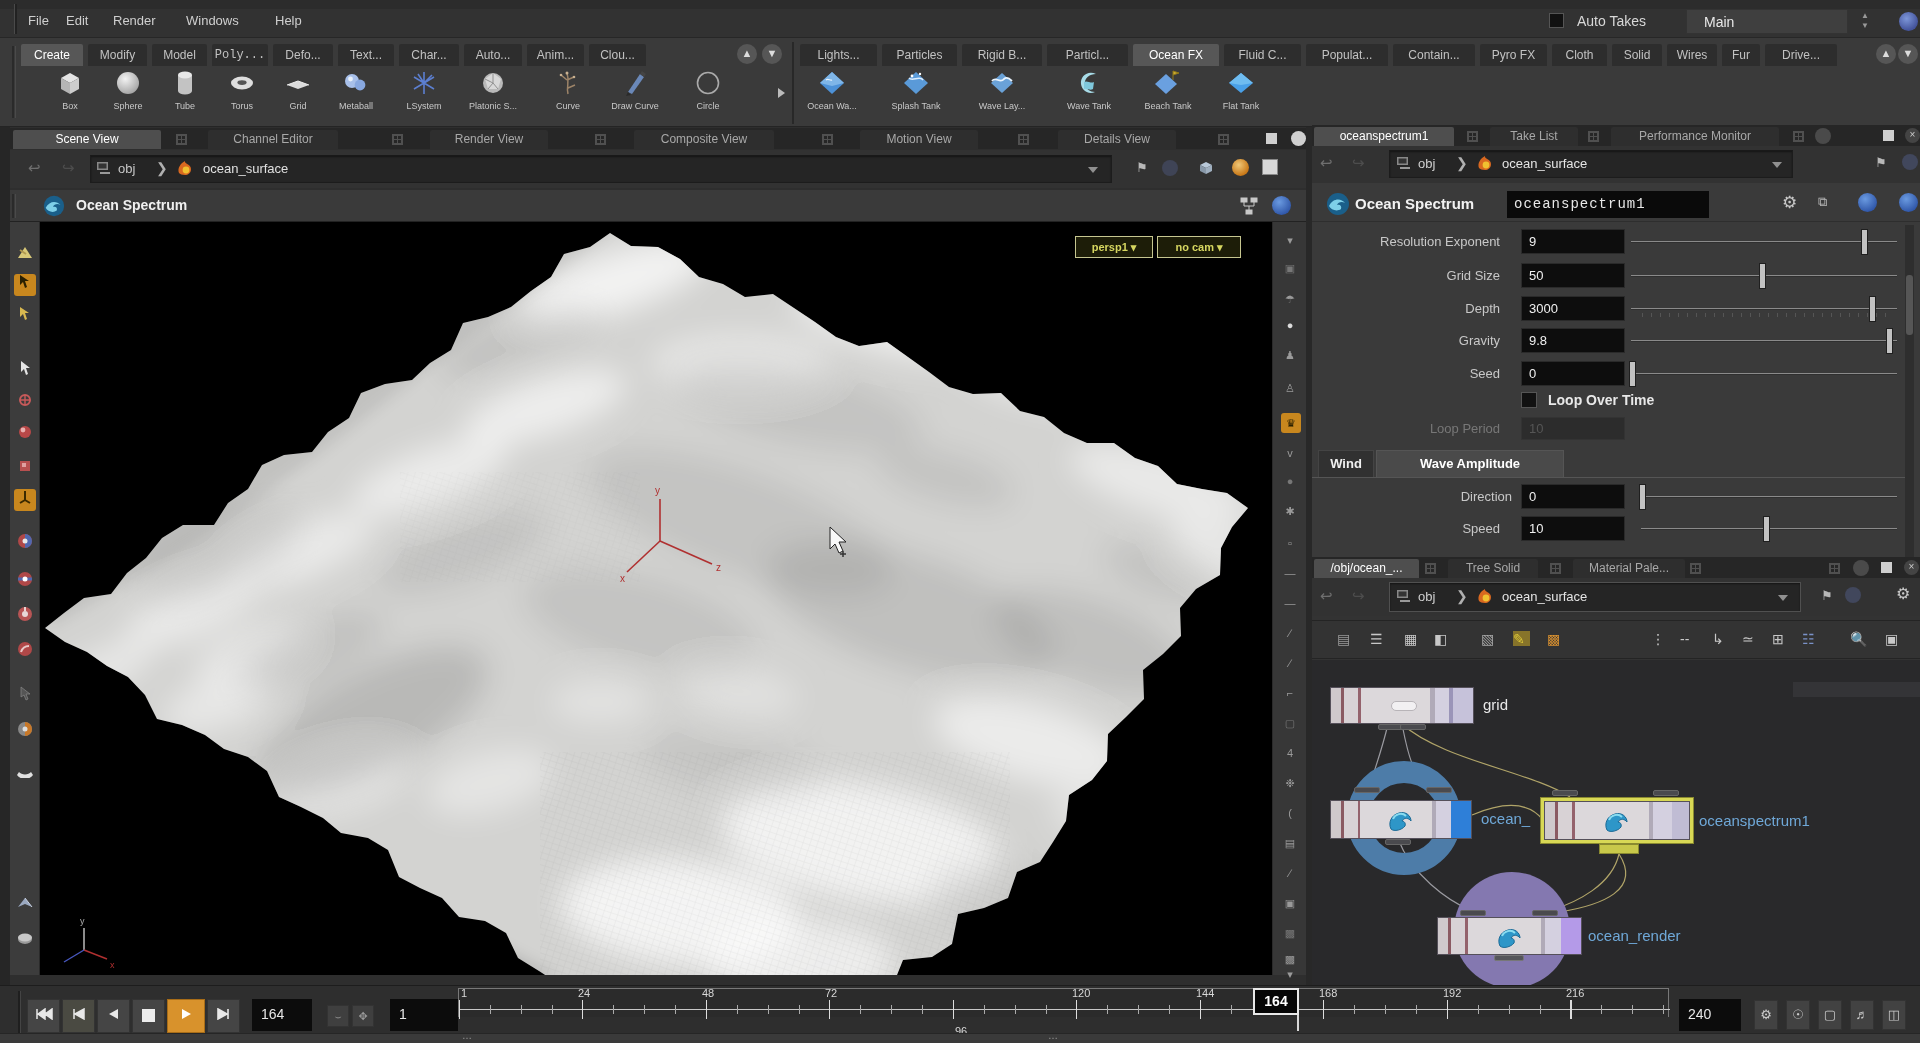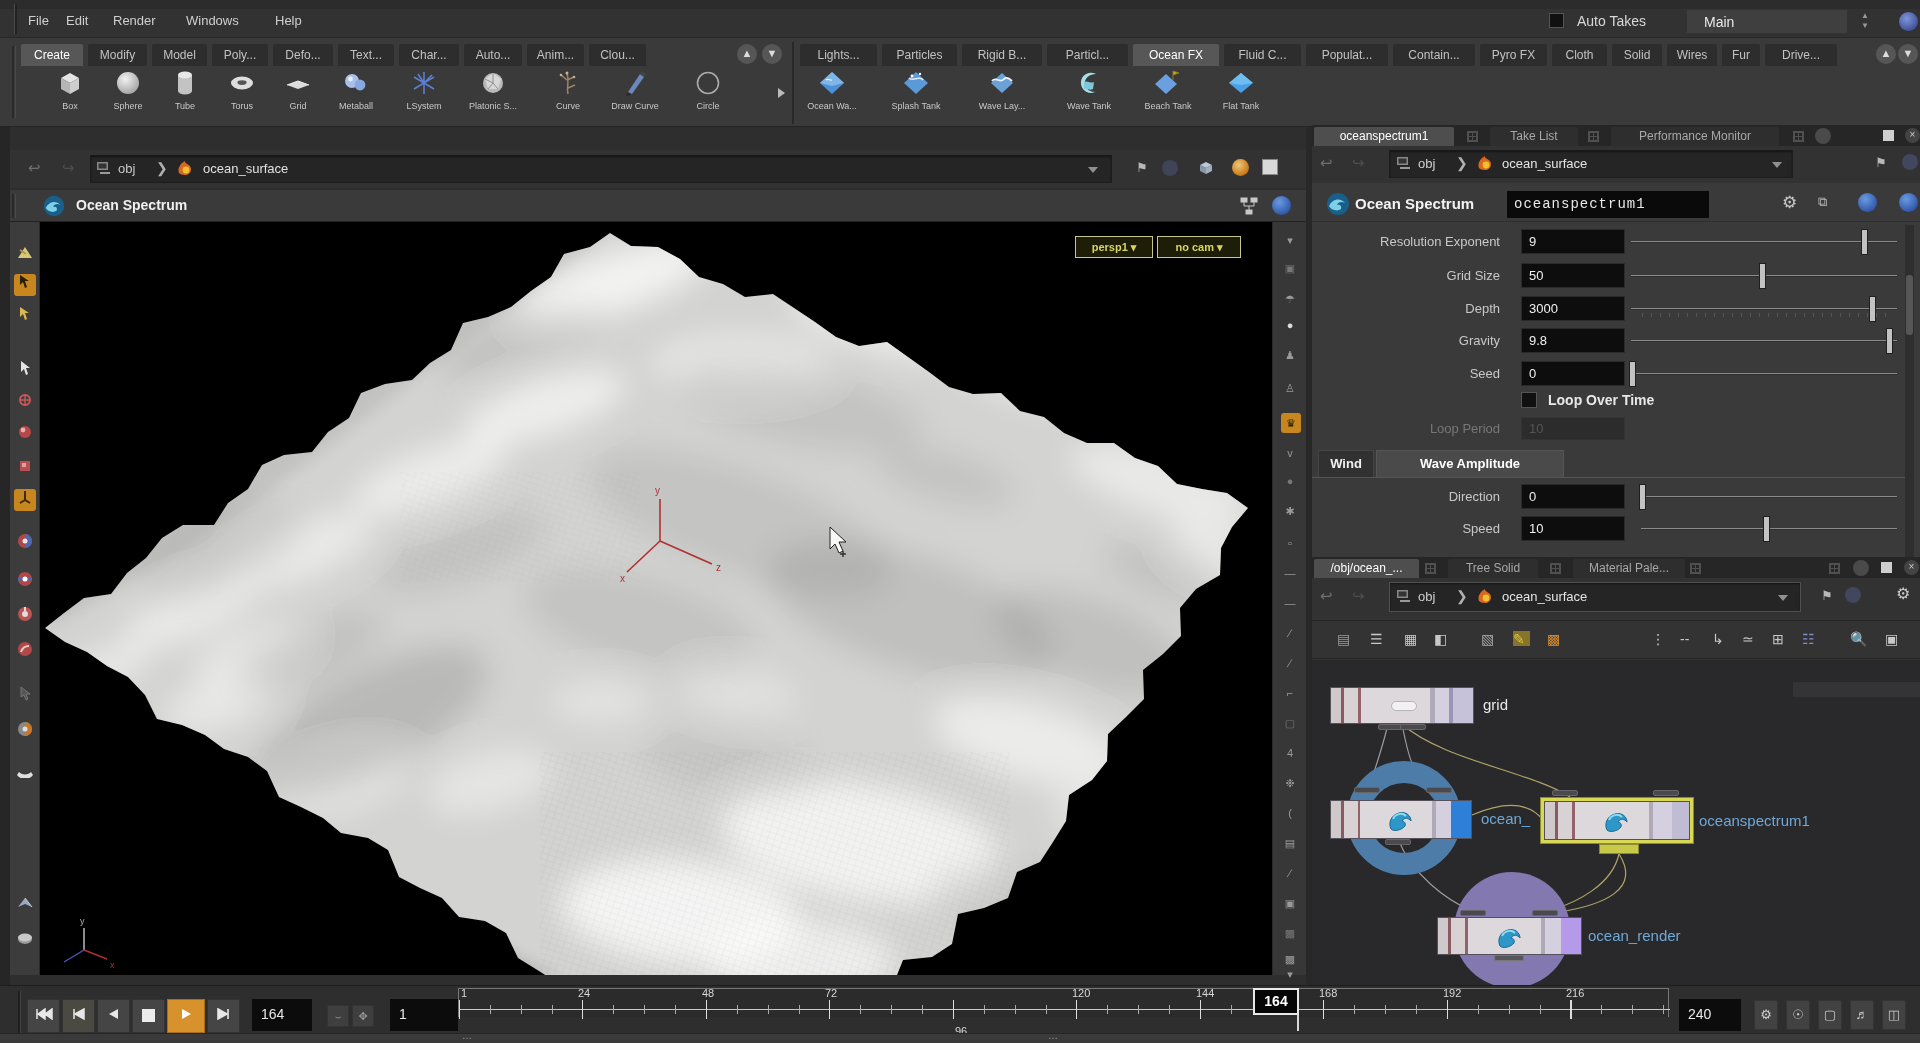--- a/index.html
+++ b/index.html
@@ -85,21 +85,21 @@
   <div id="main-dd" class="abs">Main</div>
   <div id="main-spin" class="abs">▲<br>▼</div>
   <div id="main-globe" class="abs"></div>
 </div>
 
 <div id="shelf" class="abs">
   <div class="handle abs"></div>
   <div class="stab active" style="left:21px;width:62px;">Create</div>
   <div class="stab" style="left:88px;width:59px;">Modify</div>
   <div class="stab" style="left:152px;width:55px;">Model</div>
-  <div class="stab" style="left:212px;width:56px;">Poly...</div>
+  <div class="stab" style="left:212px;width:56px;font-family:Liberation Mono, monospace;">Poly...</div>
   <div class="stab" style="left:273px;width:60px;">Defo...</div>
   <div class="stab" style="left:338px;width:56px;">Text...</div>
   <div class="stab" style="left:399px;width:60px;">Char...</div>
   <div class="stab" style="left:464px;width:58px;">Auto...</div>
   <div class="stab" style="left:527px;width:57px;">Anim...</div>
   <div class="stab" style="left:589px;width:57px;">Clou...</div>
   <div class="stab" style="left:800px;width:77px;">Lights...</div>
   <div class="stab" style="left:882px;width:75px;">Particles</div>
   <div class="stab" style="left:962px;width:80px;">Rigid B...</div>
   <div class="stab" style="left:1047px;width:81px;">Particl...</div>
@@ -197,20 +197,36 @@
   <div class="circbtn" style="left:737px;top:6px;">▲</div>
   <div class="circbtn" style="left:762px;top:6px;">▼</div>
   <div class="circbtn" style="left:1876px;top:6px;">▲</div>
   <div class="circbtn" style="left:1898px;top:6px;">▼</div>
   <div id="shelf-more" class="abs"></div>
 </div>
 
 <div class="abs" style="left:0;top:127px;width:10px;height:858px;background:#262626;"></div>
 <div class="abs" style="left:1306px;top:127px;width:6px;height:858px;background:#282828;"></div>
 <div id="vp-wrap" class="abs">
+  <div class="panetabs abs" style="left:0;top:1px;width:1296px;">
+    <div class="ptab active" style="left:3px;width:148px;">Scene View</div>
+        <div class="gridicon" style="left:166px;"></div>
+    <div class="ptab" style="left:198px;width:130px;">Channel Editor</div>
+        <div class="gridicon" style="left:382px;"></div>
+    <div class="ptab" style="left:420px;width:118px;">Render View</div>
+        <div class="gridicon" style="left:585px;"></div>
+    <div class="ptab" style="left:624px;width:140px;">Composite View</div>
+        <div class="gridicon" style="left:812px;"></div>
+    <div class="ptab" style="left:850px;width:118px;">Motion View</div>
+        <div class="gridicon" style="left:1008px;"></div>
+    <div class="ptab" style="left:1048px;width:118px;">Details View</div>
+        <div class="gridicon" style="left:1208px;"></div>
+    <div class="sqic" style="left:1256px;"></div>
+    <div class="abs" style="left:1281px;top:3px;width:15px;height:15px;border-radius:50%;background:#d0d0d0;"></div>
+  </div>
   <div class="pathbar abs" style="left:0;top:23px;width:1296px;height:38px;">
     <span class="patharrow" style="left:18px;top:9px;">↩</span>
     <span class="patharrow" style="left:52px;top:9px;opacity:.45;">↪</span>
     <div class="pathfield" style="left:80px;top:5px;width:1022px;height:28px;"></div>
     <svg class="abs" style="left:86px;top:10px;" width="16" height="16" viewBox="0 0 16 16">
           <rect x="1" y="2" width="11" height="8" fill="#888"></rect>
           <rect x="2.5" y="3.5" width="8" height="5" fill="#333"></rect>
           <path d="M4 12h10v2H4z" fill="#999"></path>
         </svg>
     <span class="pathtxt" style="left:108px;top:11px;color:#c8c8c8;">obj</span>
@@ -493,21 +509,21 @@
   <div class="prmfield" style="top:236px;">0</div>
   <div class="sltrack" style="left:319px;top:248px;width:266px;"></div>
   <div class="slhandle" style="left:317px;top:236px;"></div>
   <div class="abs" style="left:209px;top:267px;width:16px;height:16px;background:#111;border:1px solid #555;"></div>
   <div class="abs" style="left:236px;top:267px;color:#e8e8e8;font-size:14px;font-weight:bold;">Loop Over Time</div>
   <div class="prmlabel" style="left:18px;top:296px;color:#777;">Loop Period</div>
   <div class="abs" style="left:209px;top:292px;width:104px;height:23px;background:#2c2c2c;border:1px solid #333;color:#555;font-size:13px;line-height:22px;padding-left:7px;">10</div>
   <div class="abs" style="left:6px;top:325px;width:56px;height:27px;background:#313131;border:1px solid #444;border-bottom:none;color:#f0f0f0;font-size:13px;font-weight:bold;text-align:center;line-height:26px;">Wind</div>
   <div class="abs" style="left:64px;top:325px;width:188px;height:27px;background:#4a4a4a;border:1px solid #555;border-bottom:none;color:#fff;font-size:13px;font-weight:bold;text-align:center;line-height:26px;">Wave Amplitude</div>
   <div class="abs" style="left:0;top:352px;width:600px;height:1px;background:#555;"></div>
-  <div class="prmlabel" style="left:18px;top:364px;text-align:right;">Direction</div>
+  <div class="prmlabel" style="left:30px;top:364px;text-align:right;">Direction</div>
   <div class="prmfield" style="top:359px;">0</div>
   <div class="sltrack" style="left:329px;top:371px;width:256px;"></div>
   <div class="slhandle" style="left:327px;top:359px;"></div>
   <div class="prmlabel" style="left:18px;top:396px;">Speed</div>
   <div class="prmfield" style="top:391px;">10</div>
   <div class="sltrack" style="left:329px;top:403px;width:256px;"></div>
   <div class="slhandle" style="left:451px;top:391px;"></div>
   <div class="abs" style="left:593px;top:100px;width:9px;height:332px;background:#2e2e2e;"></div>
   <div class="abs" style="left:594px;top:150px;width:7px;height:60px;background:#565656;border-radius:3px;"></div>
   <div class="abs" style="left:270px;top:425px;color:#888;font-size:9px;">…</div>

